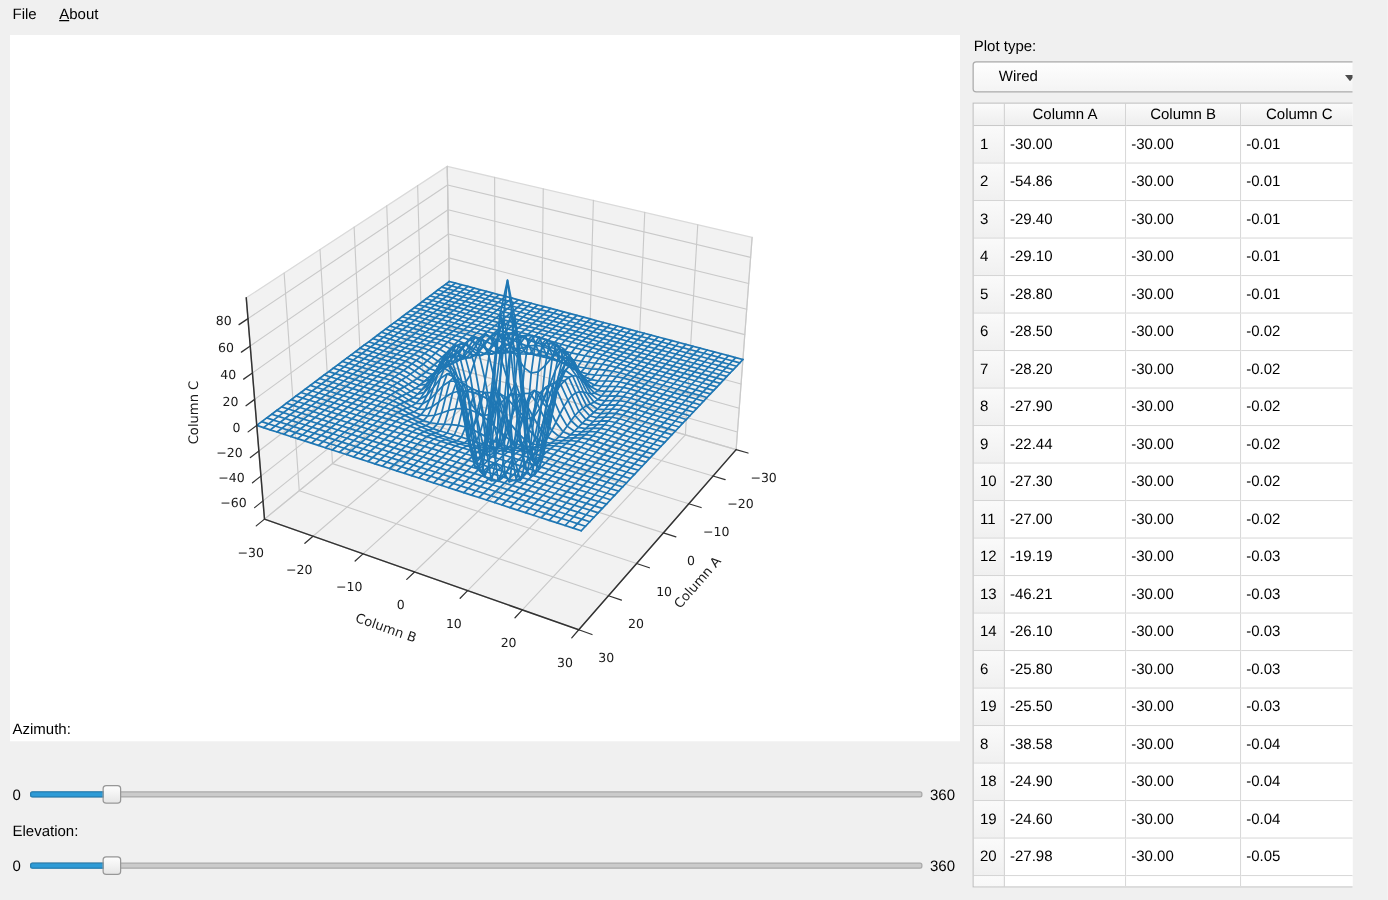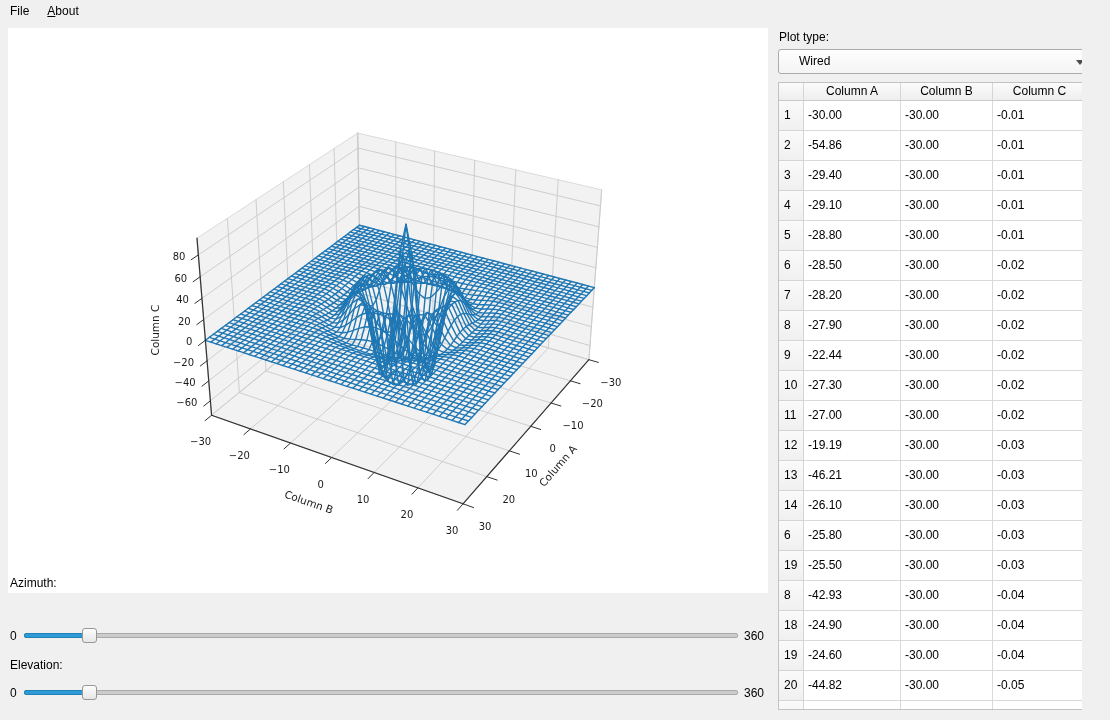--- a/index.html
+++ b/index.html
@@ -331,39 +331,39 @@
           <div class="cell c3">-0.03</div>
         </div>
         <div class="trow">
           <div class="ncell c0">19</div>
           <div class="cell c1">-25.50</div>
           <div class="cell c2">-30.00</div>
           <div class="cell c3">-0.03</div>
         </div>
         <div class="trow">
           <div class="ncell c0">8</div>
-          <div class="cell c1">-42.93</div>
+          <div class="cell c1">-38.58</div>
           <div class="cell c2">-30.00</div>
           <div class="cell c3">-0.04</div>
         </div>
         <div class="trow">
           <div class="ncell c0">18</div>
           <div class="cell c1">-24.90</div>
           <div class="cell c2">-30.00</div>
           <div class="cell c3">-0.04</div>
         </div>
         <div class="trow">
           <div class="ncell c0">19</div>
           <div class="cell c1">-24.60</div>
           <div class="cell c2">-30.00</div>
           <div class="cell c3">-0.04</div>
         </div>
         <div class="trow">
           <div class="ncell c0">20</div>
-          <div class="cell c1">-44.82</div>
+          <div class="cell c1">-27.98</div>
           <div class="cell c2">-30.00</div>
           <div class="cell c3">-0.05</div>
         </div>
         <div class="trow">
           <div class="ncell c0"></div>
           <div class="cell c1"></div>
           <div class="cell c2"></div>
           <div class="cell c3"></div>
         </div>
       </div>

